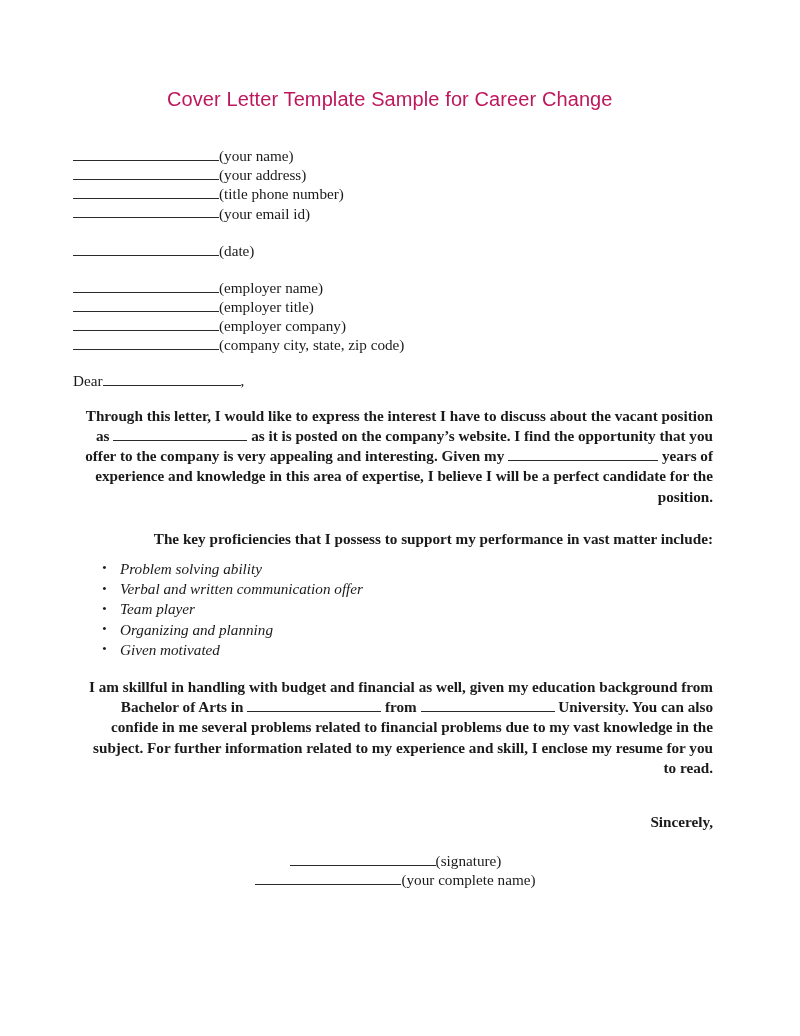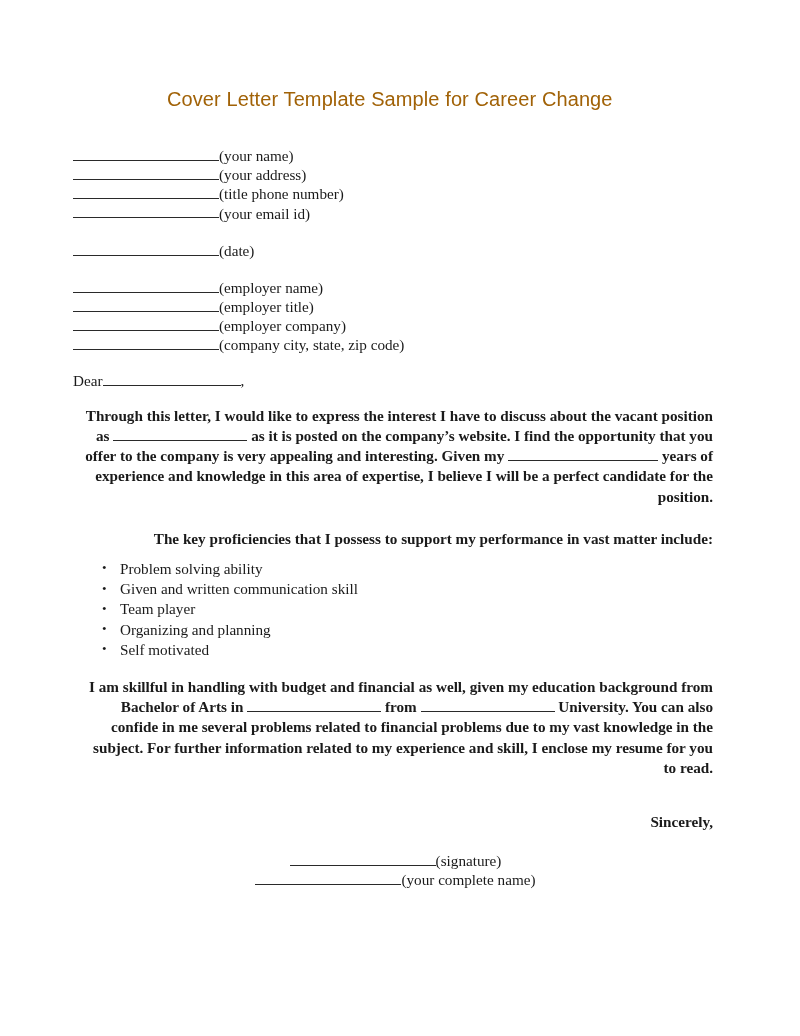--- a/index.html
+++ b/index.html
@@ -25,21 +25,21 @@
 
   
   .doc-title {
     position: absolute;
     left: 167px;
     top: 86px;
     font-family: "Liberation Sans", sans-serif;
     font-size: 20px;
     line-height: 26px;
     letter-spacing: 0.1px;
-    color: #a16207;
+    color: #be185d;
     white-space: nowrap;
   }
 
   
   .body-col {
     position: absolute;
     left: 73px;
     top: 146px;
     width: 645px;
     font-size: 15.2px;
@@ -94,20 +94,21 @@
   }
 
   .spacer-sm { height: 10px; }
   .spacer-md { height: 12px; }
 
   
   .bullets {
     margin: 10px 0 0 0;
     padding: 0;
     list-style: none;
+    font-style: italic;
   }
   .bullets li {
     position: relative;
     padding-left: 47px;
     font-size: 15.2px;
     line-height: 20.2px;
   }
   .bullets li::before {
     content: "\2022";
     position: absolute;
@@ -159,24 +160,24 @@
     <div class="spacer-sm"></div>
 
     <p class="para"><span>Through this letter, I would like to express the interest I have to discuss about the vacant position as</span> <span class="blank blank-inline-sm"></span> <span>as it is posted on the company’s website. I find the opportunity that you offer to the company is very appealing and interesting. Given my</span> <span class="blank blank-inline-md"></span> <span>years of experience and knowledge in this area of expertise, I believe I will be a perfect candidate for the position.</span></p>
 
     <div class="spacer-md"></div>
 
     <p class="para">The key proficiencies that I possess to support my performance in vast matter include:</p>
 
     <ul class="bullets">
       <li><span>Problem solving ability</span></li>
-      <li><span>Given and written communication skill</span></li>
+      <li><span>Verbal and written communication offer</span></li>
       <li><span>Team player</span></li>
       <li><span>Organizing and planning</span></li>
-      <li><span>Self motivated</span></li>
+      <li><span>Given motivated</span></li>
     </ul>
 
     <div class="spacer-md"></div>
 
     <p class="para"><span>I am skillful in handling with budget and financial as well, given my education background from Bachelor of Arts in</span> <span class="blank blank-inline-sm"></span> <span>from</span> <span class="blank blank-inline-sm"></span> <span>University. You can also confide in me several problems related to financial problems due to my vast knowledge in the subject. For further information related to my experience and skill, I enclose my resume for you to read.</span></p>
 
     <div class="spacer-md"></div>
 
 
     <div class="spacer-md"></div>

